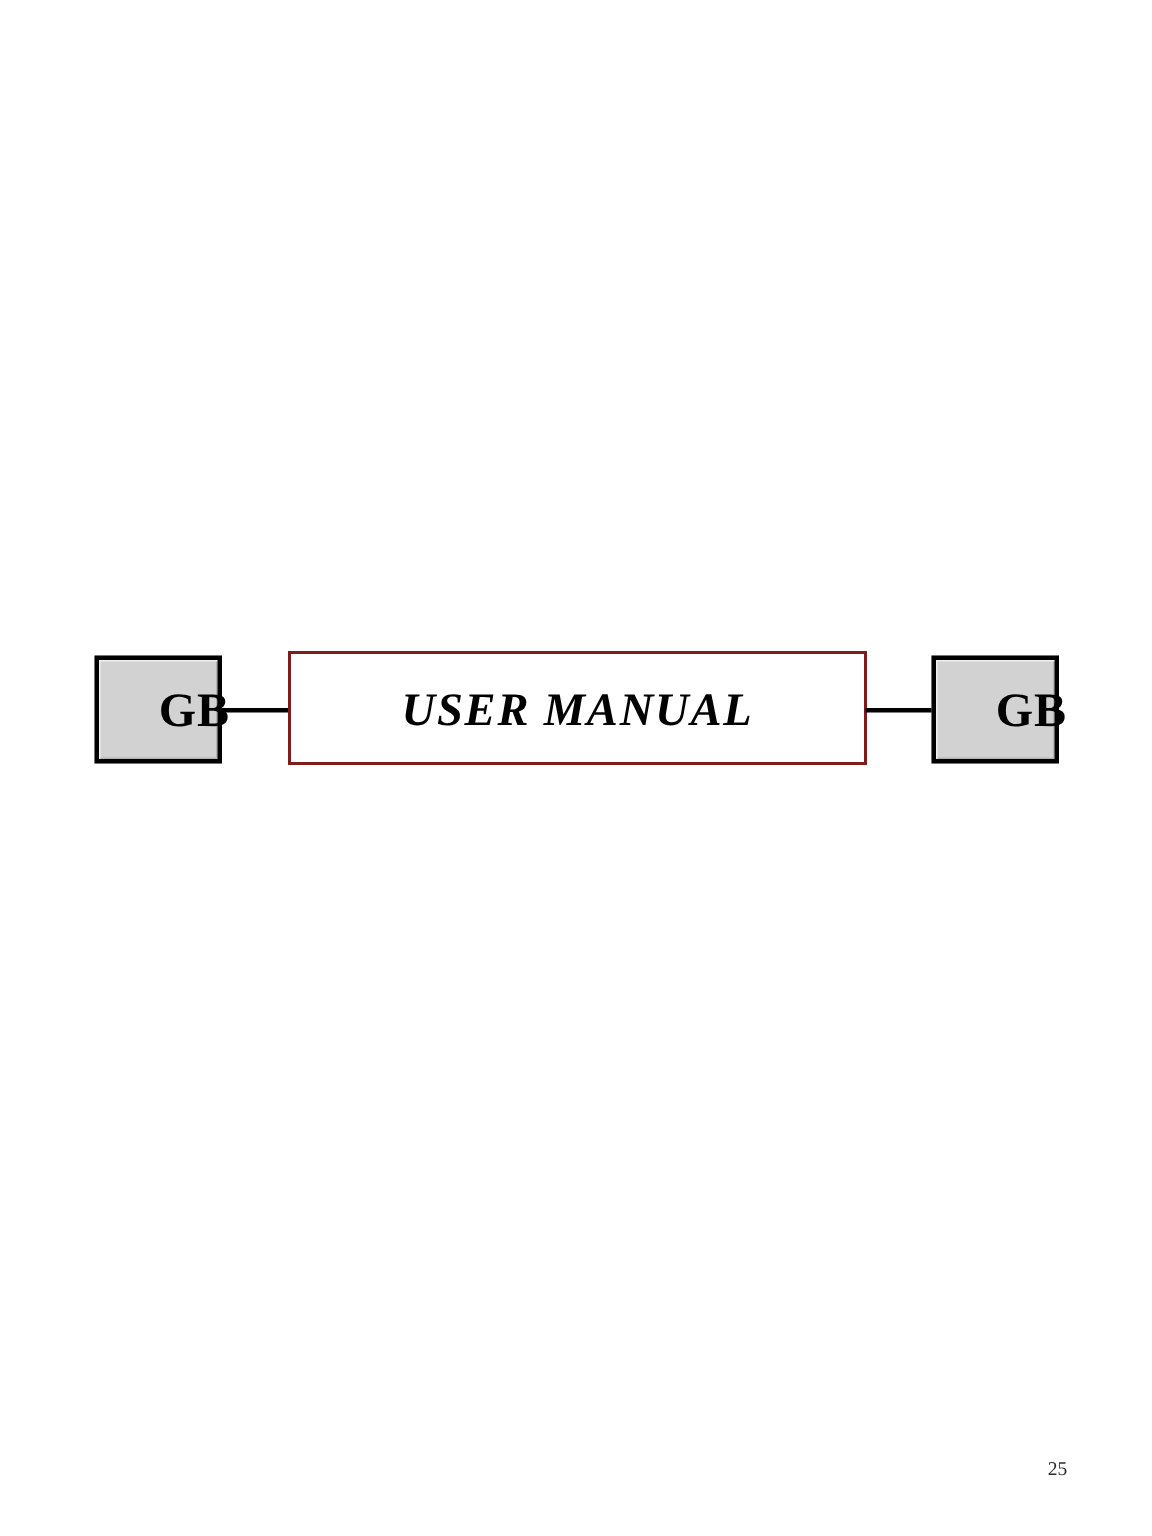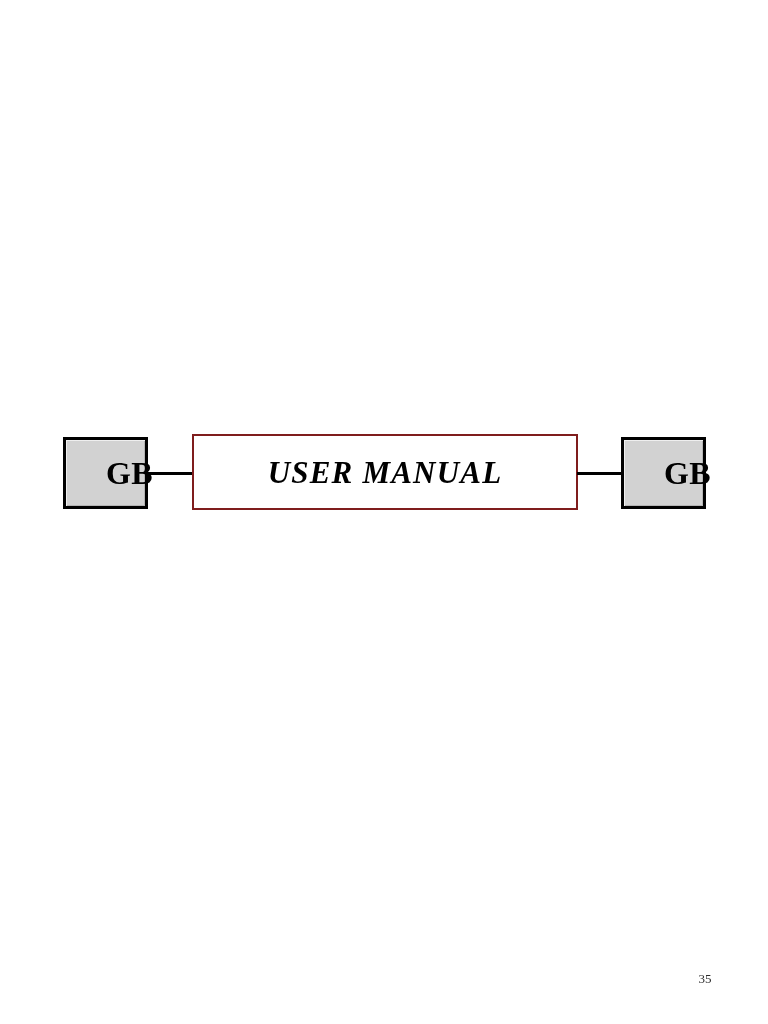--- a/index.html
+++ b/index.html
@@ -134,15 +134,15 @@
     </div>
 
     <div class="connector right-conn"></div>
 
     <div class="gb-box right">
       <span class="gb-label">GB</span>
     </div>
 
   </div>
 
-  <div class="page-number">35</div>
+  <div class="page-number">25</div>
 
 </div>
 
 </body></html>

